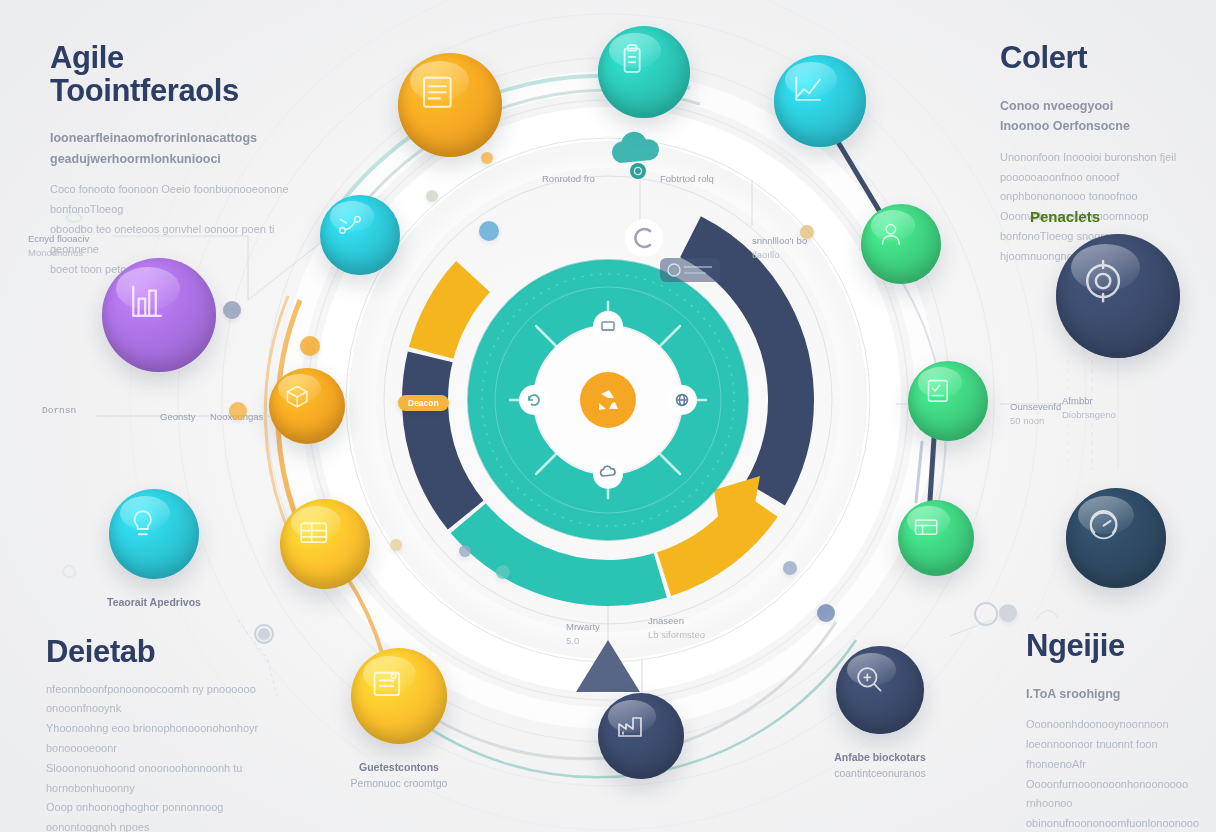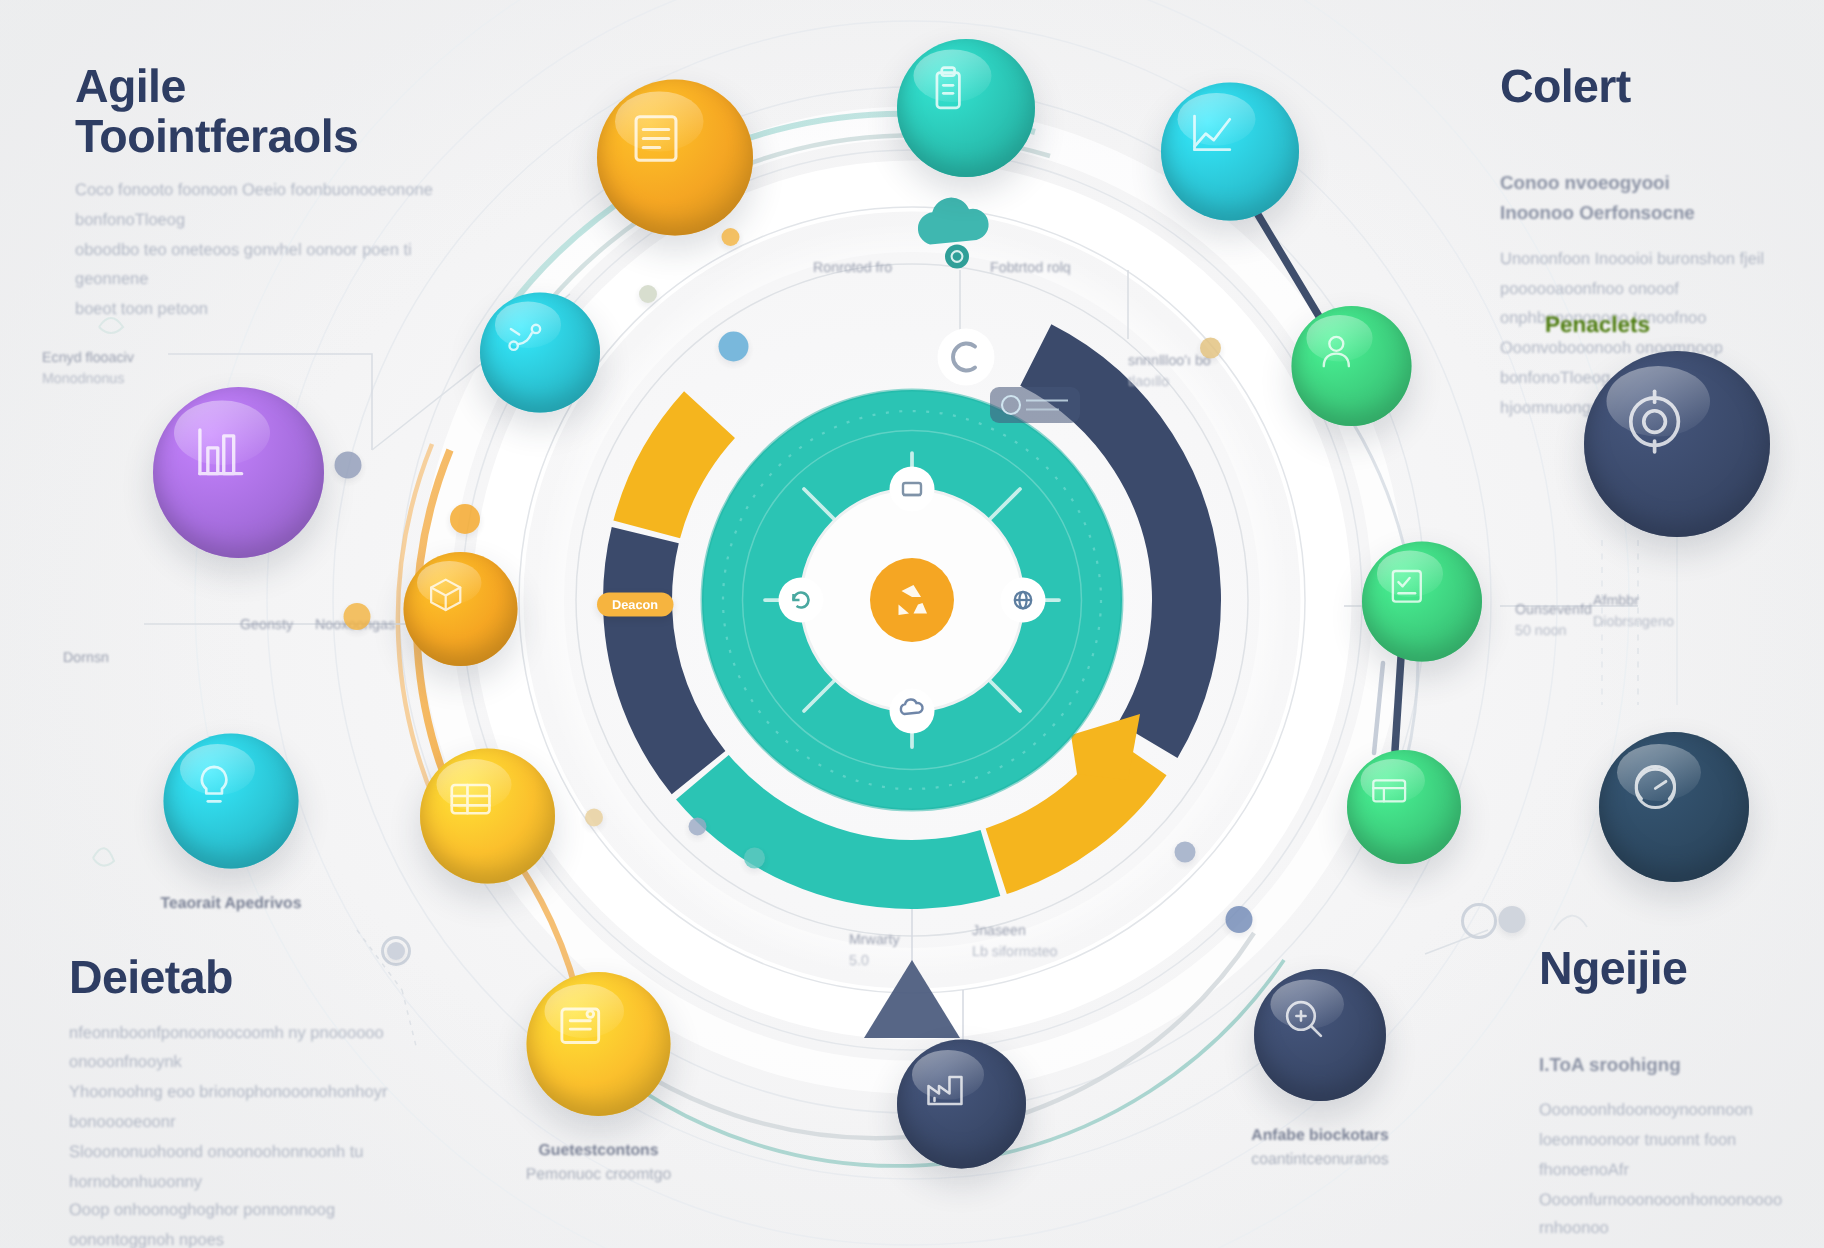--- a/index.html
+++ b/index.html
@@ -19,21 +19,21 @@
   svg.layer { position:absolute; left:0; top:0; width:1216px; height:832px; pointer-events:none; }
 
   
   .block { position:absolute; }
   .block h2 {
     font-size:31px; font-weight:bold; color:#2e3d63;
     letter-spacing:-0.4px; line-height:1.05;
     filter: blur(0.35px);
   }
   .block .sub {
-    margin-top:37px; font-size:12.5px; color:#8d94a6;
+    margin-top:21px; font-size:12.5px; color:#8d94a6;
     line-height:1.65; filter: blur(0.55px); font-weight:600;
   }
   .block .body {
     margin-top:11px; font-size:11px; color:#b3b9c6;
     line-height:1.8; filter: blur(0.7px);
   }
   #block-tl { left:50px;  top:42px;  width:250px; }
   #block-tr { left:1000px;top:42px;  width:205px; }
   #block-bl { left:46px;  top:636px; width:250px; }
   #block-br { left:1026px;top:630px; width:185px; }
@@ -226,20 +226,22 @@
   </g>
   <g stroke="#dfe3e8" stroke-width="1.2" fill="none" opacity=".9">
     <path d="M 1036 620 q 12 -18 22 -2"></path>
   </g>
 </svg>
 
 <div class="vignette"></div>
 
 <div class="block" id="block-tl">
   <h2>Agile Toointferaols</h2>
+  <div class="sub" style="white-space:pre-line">Ioonearfleinaomofrorinlonacattogs
+geadujwerhoormlonkuniooci</div>
   <div class="body" style="white-space:pre-line">Coco fonooto foonoon Oeeio foonbuonooeonone bonfonoTloeog
 oboodbo teo oneteoos gonvhel oonoor poen ti geonnene
 boeot toon petoon</div>
 </div>
 
 <div class="block" id="block-tr">
   <h2>Colert</h2>
   <div class="sub" style="white-space:pre-line">Conoo nvoeogyooi
 Inoonoo Oerfonsocne</div>
   <div class="body" style="white-space:pre-line">Unononfoon Inoooioi buronshon fjeil
@@ -390,21 +392,21 @@
           <circle cx="8" cy="22" r="3" stroke="#ffffff" stroke-width="1.7" fill="none" stroke-linecap="round" stroke-linejoin="round"></circle>
           <circle cx="24" cy="10" r="3" stroke="#ffffff" stroke-width="1.7" fill="none" stroke-linecap="round" stroke-linejoin="round"></circle>
           <path d="M11 21c6-1 8-4 10-8" stroke="#ffffff" stroke-width="1.7" fill="none" stroke-linecap="round" stroke-linejoin="round"></path>
           <path d="M6 10l6 4" stroke="#ffffff" stroke-width="1.7" fill="none" stroke-linecap="round" stroke-linejoin="round"></path>
         </svg></span>
     </div>
     <div class="mini-label" style="left: 28px; top: 232px;">
       <div>Ecnyd flooaciv</div>
       <div class="m2">Monodnonus</div>
     </div>
-    <div class="mini-label" style="left: 42px; top: 432px;">
+    <div class="mini-label" style="left: 42px; top: 404px; font-family: Liberation Mono, monospace;">
       <div>Dornsn</div>
     </div>
     <div class="mini-label" style="left: 160px; top: 410px;">
       <div>Geonsty</div>
     </div>
     <div class="mini-label" style="left: 210px; top: 410px;">
       <div>Nooxoongas</div>
     </div>
     <div class="mini-label" style="left: 542px; top: 172px;">
       <div>Ronrotod fro</div>

